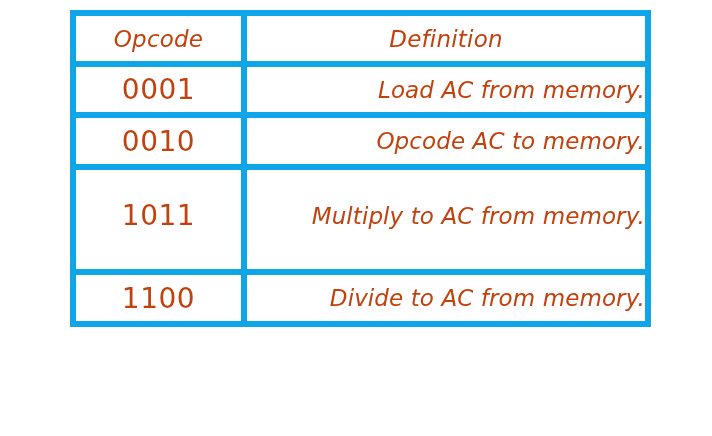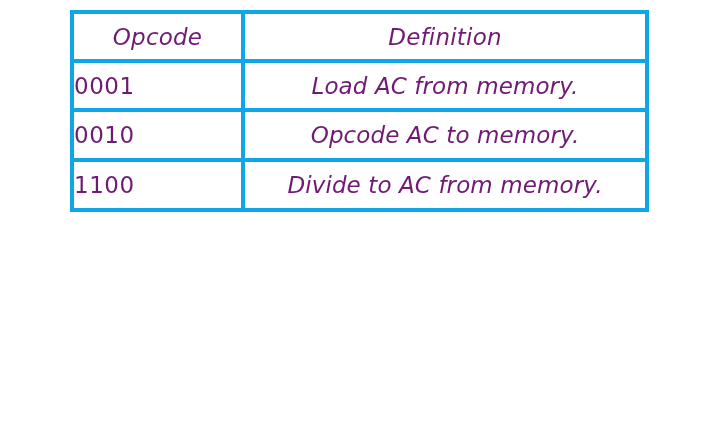--- a/index.html
+++ b/index.html
@@ -27,47 +27,47 @@
     width: 575px;
     border-collapse: collapse;
     table-layout: fixed;
     background: #ffffff;
   }
   .opcode-table col.c-opcode { width: 171px; }
   .opcode-table col.c-def { width: 404px; }
 
   .opcode-table th,
   .opcode-table td {
-    border: 4px solid #0ea5e9;
+    border: 6px solid #0ea5e9;
     padding: 0;
     background: #ffffff;
-    color: #701a75;
+    color: #c2410c;
   }
 
   
   .opcode-table thead th {
     height: 45px;
     font-weight: normal;
     font-style: italic;
     font-size: 23px;
     letter-spacing: 0.2px;
     text-align: center;
     vertical-align: middle;
   }
 
   
   .cell-opcode {
-    text-align: left;
+    text-align: center;
     vertical-align: middle;
     font-style: normal;
-    font-size: 23px;
+    font-size: 28px;
     letter-spacing: 0.5px;
   }
   .cell-def {
-    text-align: center;
+    text-align: right;
     vertical-align: middle;
     font-style: italic;
     font-size: 23px;
     padding-left: 15px;
     letter-spacing: 0.1px;
   }
 
   
   tr.r-h45 > td { height: 45px; }
   tr.r-h46 > td { height: 46px; margin-left: 12px; }
@@ -93,20 +93,24 @@
     </thead>
     <tbody>
       <tr class="r-h45">
         <td class="cell-opcode">0001</td>
         <td class="cell-def">Load AC from memory.</td>
       </tr>
       <tr class="r-h46">
         <td class="cell-opcode">0010</td>
         <td class="cell-def">Opcode AC to memory.</td>
       </tr>
+      <tr class="r-h91">
+        <td class="cell-opcode">1011</td>
+        <td class="cell-def">Multiply to AC from memory.</td>
+      </tr>
       <tr class="r-h46">
         <td class="cell-opcode">1100</td>
         <td class="cell-def">Divide to AC from memory.</td>
       </tr>
     </tbody>
   </table>
 
 </div>
 
 </body></html>

